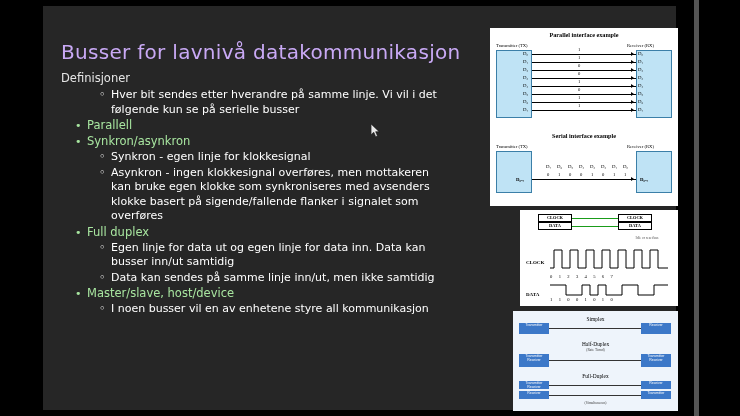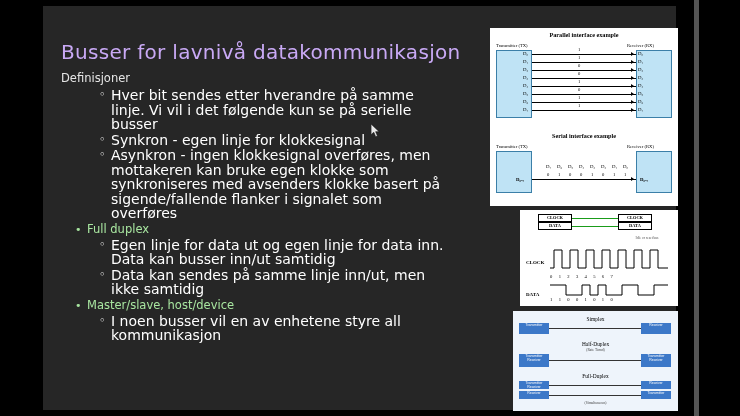--- a/index.html
+++ b/index.html
@@ -66,21 +66,21 @@
     content: "•";
     position: absolute;
     left: 14px; top: 0;
     color: #a8e6a0;
     font-size: 11px;
   }
   .b2 {
     position: relative;
     margin: 0 0 1px 0;
     padding-left: 50px;
-    font-size: 14px;
+    font-size: 11px;
     color: #ffffff;
     line-height: 14.5px;
   }
   .b2::before {
     content: "◦";
     position: absolute;
     left: 38px; top: 0;
     color: #ffffff;
     font-size: 11px;
   }
@@ -206,20 +206,22 @@
   <div class="rightbar"></div>
   <div class="rightbar-strip"></div>
 
   <div class="slide">
 
     <div class="title">Busser for lavnivå datakommunikasjon</div>
     <div class="subtitle">Definisjoner</div>
 
     <div class="bullets">
       <div class="b2">Hver bit sendes etter hverandre på samme linje. Vi vil i det følgende kun se på serielle busser</div>
+      <div class="b1">Parallell</div>
+      <div class="b1">Synkron/asynkron</div>
       <div class="b2">Synkron - egen linje for klokkesignal</div>
       <div class="b2">Asynkron - ingen klokkesignal overføres, men mottakeren kan bruke egen klokke som synkroniseres med avsenders klokke basert på sigende/fallende flanker i signalet som overføres</div>
       <div class="b1">Full duplex</div>
       <div class="b2">Egen linje for data ut og egen linje for data inn. Data kan busser inn/ut samtidig</div>
       <div class="b2">Data kan sendes på samme linje inn/ut, men ikke samtidig</div>
       <div class="b1">Master/slave, host/device</div>
       <div class="b2">I noen busser vil en av enhetene styre all kommunikasjon</div>
     </div>
 
     <div class="fig" id="fig-interfaces">

